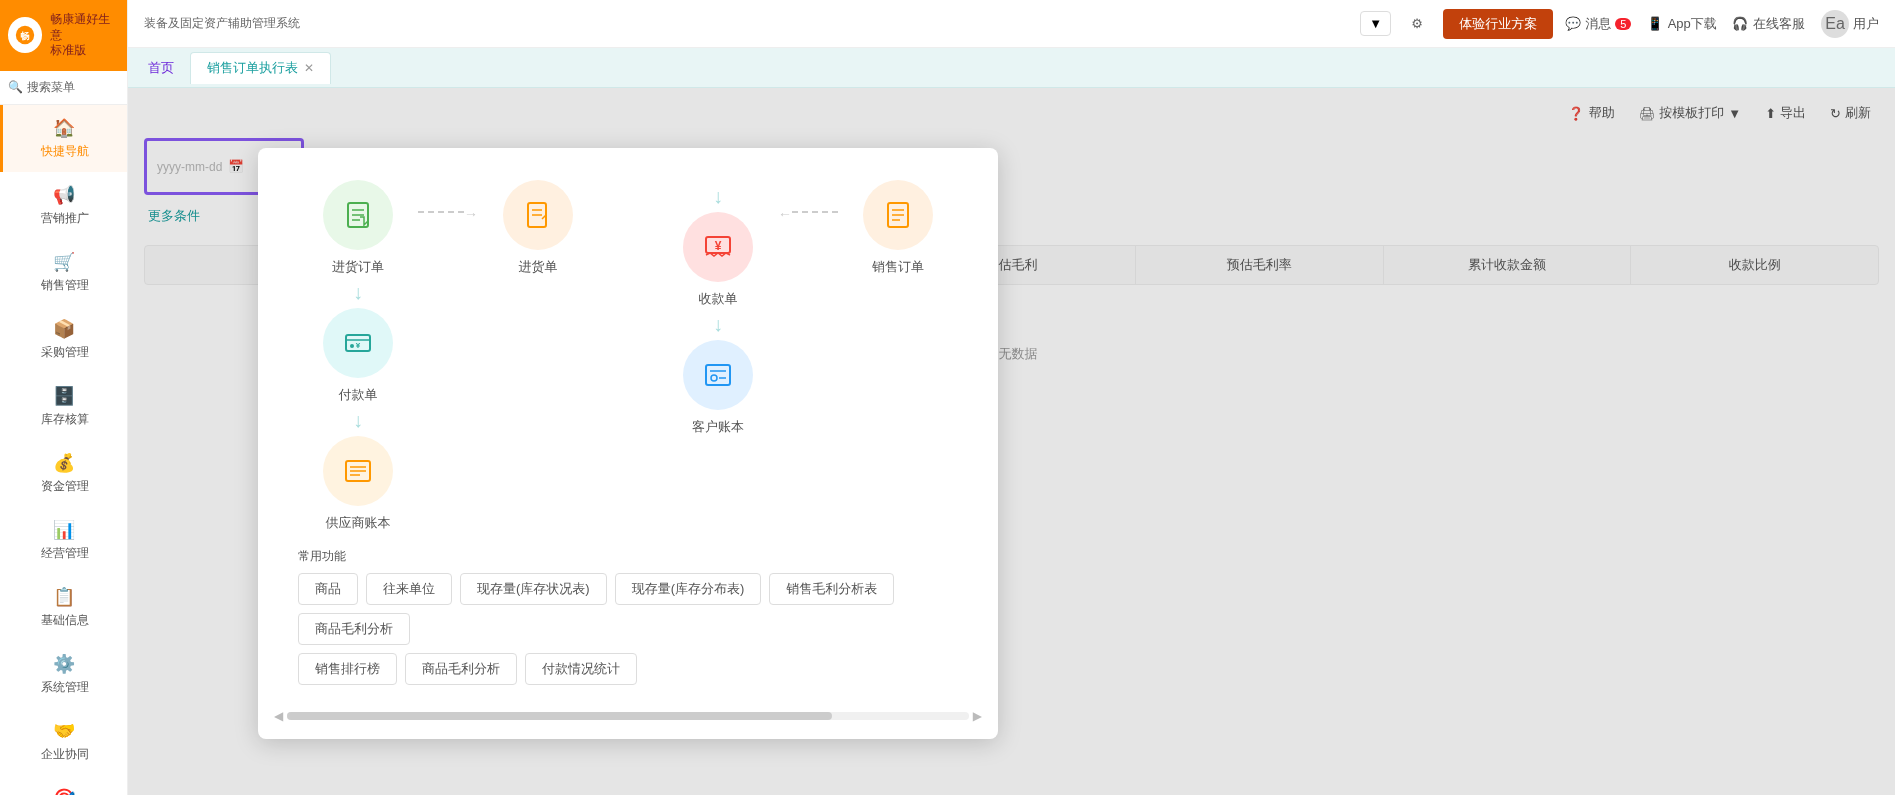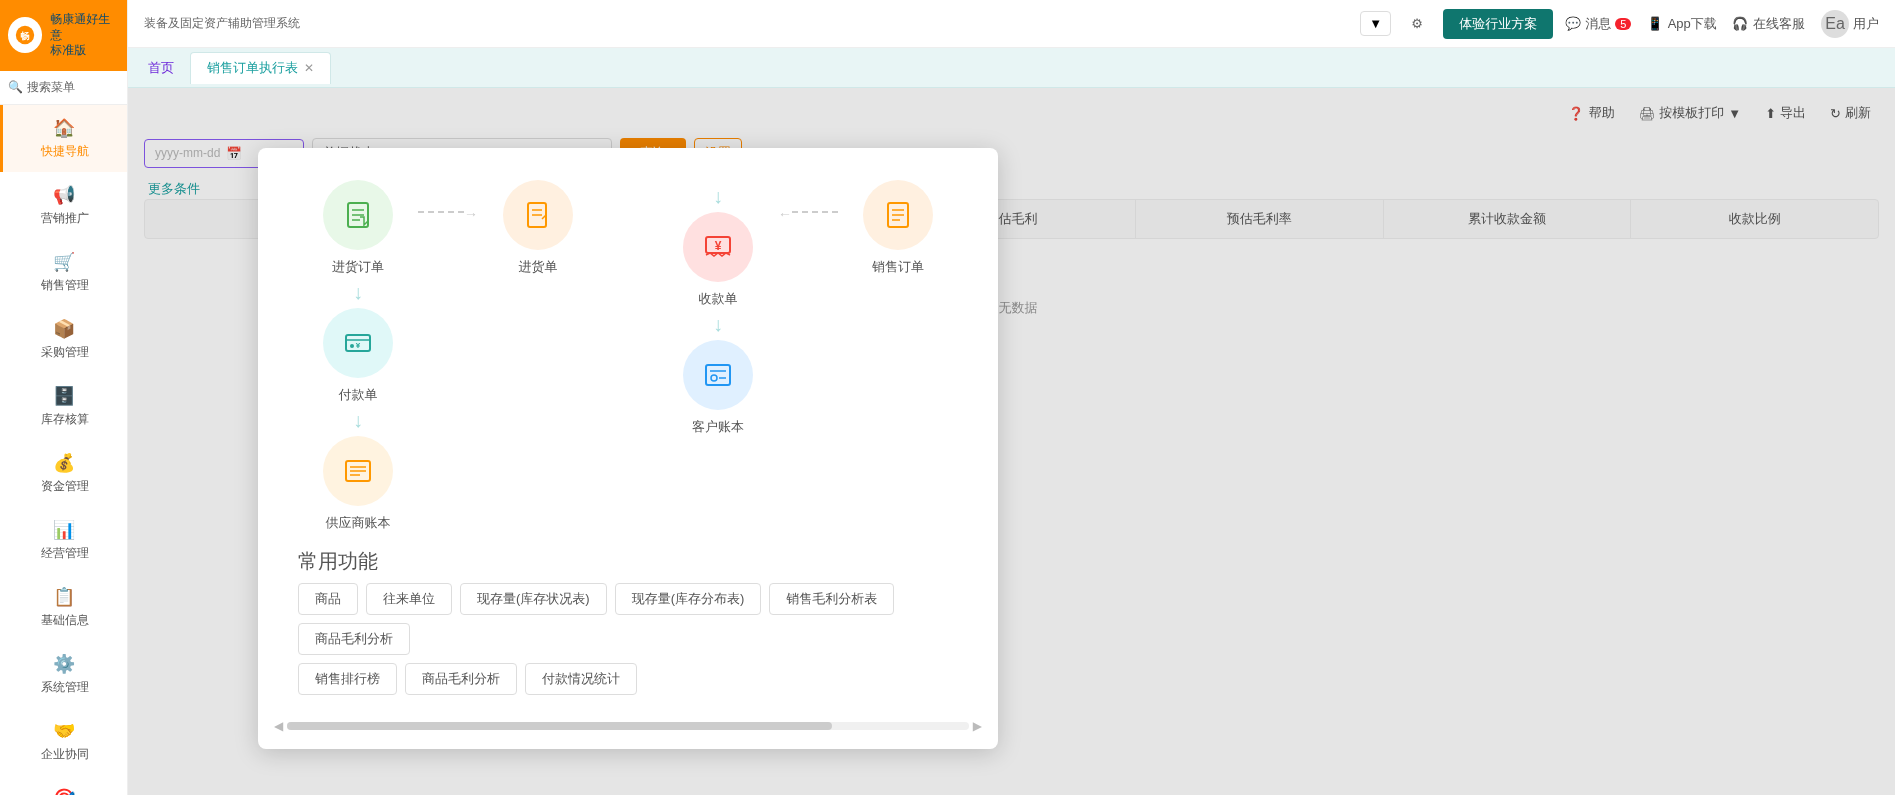--- a/index.html
+++ b/index.html
@@ -6,58 +6,58 @@
     body { font-family: 'Microsoft YaHei', 'PingFang SC', sans-serif; font-size: 13px; background: #f5f5f5; overflow: hidden; width: 1895px; height: 795px; }
 
     
     .app-wrapper { display: flex; width: 1895px; height: 795px; }
 
     
     .sidebar { width: 128px; background: #fff; height: 100%; display: flex; flex-direction: column; border-right: 1px solid #eee; flex-shrink: 0; }
     .sidebar-logo { background: #ff8c00; padding: 12px 8px; display: flex; align-items: center; gap: 8px; }
     .sidebar-logo-icon { width: 36px; height: 36px; background: #fff; border-radius: 50%; display: flex; align-items: center; justify-content: center; }
     .sidebar-logo-icon svg { width: 22px; height: 22px; }
-    .sidebar-logo-text { color: #0c4a6e; font-size: 12px; line-height: 1.3; }
+    .sidebar-logo-text { color: #7f1d1d; font-size: 12px; line-height: 1.3; }
     .sidebar-search { padding: 8px; border-bottom: 1px solid #eee; display: flex; align-items: center; gap: 4px; color: #666; font-size: 12px; cursor: pointer; }
     .sidebar-nav { flex: 1; overflow-y: auto; }
     .sidebar-item { display: flex; flex-direction: column; align-items: center; padding: 12px 4px; cursor: pointer; color: #555; font-size: 12px; gap: 4px; border-left: 3px solid transparent; }
     .sidebar-item.active { background: #fff7f0; color: #ff8c00; border-left-color: #ff8c00; }
     .sidebar-item-icon { font-size: 18px; }
 
     
     .main { flex: 1; display: flex; flex-direction: column; background: #f0f2f5; overflow: hidden; }
 
     
     .topbar { background: #fff; height: 48px; display: flex; align-items: center; padding: 0 16px; gap: 12px; border-bottom: 1px solid #eee; flex-shrink: 0; }
     .topbar-title { font-size: 14px; color: #333; flex: 1; display: flex; align-items: flex-end; gap: 8px; }
     .topbar-title span { color: #666; font-size: 12px; }
     .topbar-dropdown { border: 1px solid #ddd; border-radius: 4px; padding: 4px 8px; font-size: 13px; display: flex; align-items: center; gap: 4px; cursor: pointer; }
     .topbar-settings { width: 28px; height: 28px; display: flex; align-items: center; justify-content: center; cursor: pointer; color: #666; }
-    .topbar-btn { background: #0f766e; color: #fff; border: none; border-radius: 4px; padding: 6px 16px; font-size: 13px; cursor: pointer; }
+    .topbar-btn { background: #c2410c; color: #fff; border: none; border-radius: 4px; padding: 6px 16px; font-size: 13px; cursor: pointer; }
     .topbar-actions { display: flex; align-items: center; gap: 16px; color: #555; font-size: 13px; }
     .topbar-action { display: flex; align-items: center; gap: 4px; cursor: pointer; }
     .badge { background: #f5222d; color: #fff; border-radius: 10px; padding: 0 5px; font-size: 11px; min-width: 16px; text-align: center; }
     .user-avatar { width: 28px; height: 28px; border-radius: 50%; background: #ddd; display: flex; align-items: center; justify-content: center; font-size: 16px; color: #666; overflow: hidden; }
 
     
     .tab-bar { background: #e8f5f5; height: 40px; display: flex; align-items: center; padding: 0 4px; flex-shrink: 0; border-bottom: 1px solid #d0e8e8; }
     .tab-item { height: 32px; padding: 0 16px; display: flex; align-items: center; gap: 6px; cursor: pointer; font-size: 13px; border-radius: 4px 4px 0 0; }
     .tab-item.home { background: transparent; color: #6d28d9; }
     .tab-item.active { background: #fff; color: #1a9f9f; border: 1px solid #d0e8e8; border-bottom: none; }
     .tab-close { color: #999; font-size: 12px; cursor: pointer; }
 
     
     .content { flex: 1; position: relative; overflow: hidden; }
 
     
     .bg-content { position: absolute; inset: 0; background: #fff; padding: 12px 16px; }
     .toolbar-row { display: flex; align-items: center; gap: 8px; margin-bottom: 12px; justify-content: flex-end; }
     .toolbar-btn { display: flex; align-items: center; gap: 4px; color: #555; font-size: 13px; cursor: pointer; padding: 4px 8px; }
     .filter-row { display: flex; align-items: center; gap: 8px; margin-bottom: 12px; }
-    .date-input { border: 1px solid #8b5cf6; border-radius: 4px; padding: 6px 10px; font-size: 13px; color: #bbb; width: 160px; display: flex; align-items: center; gap: 6px; }
+    .date-input { border: 3px solid #8b5cf6; border-radius: 4px; padding: 18px 10px; font-size: 13px; color: #bbb; width: 160px; display: flex; align-items: center; gap: 6px; }
     .status-select { border: 1px solid #ddd; border-radius: 4px; padding: 5px 10px; font-size: 13px; color: #555; flex: 1; max-width: 300px; display: flex; align-items: center; justify-content: space-between; }
     .search-btn { background: #ff8c00; color: #fff; border: none; border-radius: 4px; padding: 6px 20px; font-size: 13px; cursor: pointer; }
     .settings-btn { background: #fff; border: 1px solid #ff8c00; color: #ff8c00; border-radius: 4px; padding: 5px 10px; font-size: 13px; cursor: pointer; }
     .more-conditions { color: #1a9f9f; font-size: 13px; cursor: pointer; padding: 4px; }
     .table-header { display: flex; background: #fafafa; border: 1px solid #eee; border-radius: 4px; }
     .th { padding: 10px 8px; font-size: 13px; color: #555; border-right: 1px solid #eee; text-align: center; flex: 1; }
     .th:last-child { border-right: none; }
     .no-data { text-align: center; color: #999; padding: 60px; font-size: 13px; }
 
     
@@ -74,21 +74,21 @@
     .wc-teal { background: #e0f8f8; }
     .wc-red { background: #ffe0e0; }
     .wc-yellow-orange { background: #fff3e0; }
     .wc-blue { background: #e0f0ff; }
     .workflow-label { font-size: 13px; color: #555; }
     .workflow-col { display: flex; flex-direction: column; align-items: center; }
     .workflow-arrow-v { color: #aadddd; font-size: 18px; line-height: 1; text-align: center; padding: 2px 0; }
 
     
     .common-funcs { padding: 0 40px 8px; }
-    .common-funcs-title { font-size: 20px; color: #555; margin-bottom: 8px; }
+    .common-funcs-title { font-size: 12px; color: #555; margin-bottom: 8px; }
     .func-btns-row { display: flex; flex-wrap: wrap; gap: 8px; margin-bottom: 8px; }
     .func-btn { border: 1px solid #ddd; background: #fff; border-radius: 4px; padding: 6px 16px; font-size: 13px; color: #555; cursor: pointer; }
 
     
     .modal-scrollbar { padding: 8px 16px 0; }
     .scrollbar-track { background: #f0f0f0; border-radius: 4px; height: 8px; position: relative; }
     .scrollbar-thumb { background: #ccc; border-radius: 4px; height: 8px; width: 80%; position: absolute; left: 0; }
   </style>
 </head>
 <body>
@@ -229,21 +229,21 @@
             <span style="color:#bbb;font-size:12px;">yyyy-mm-dd</span>
             <span style="color:#bbb;">📅</span>
           </div>
           <div class="status-select">
             <span>单据状态</span>
             <span>▼</span>
           </div>
           <button class="search-btn">查询</button>
           <button class="settings-btn">设置</button>
         </div>
-        <div style="margin-bottom:1px;">
+        <div style="margin-bottom:20px;">
           <span class="more-conditions">更多条件</span>
         </div>
         <div class="table-header">
           <div class="th">品</div>
           <div class="th">商品</div>
           <div class="th">金额</div>
           <div class="th">预估毛利</div>
           <div class="th">预估毛利率</div>
           <div class="th">累计收款金额</div>
           <div class="th">收款比例</div>

